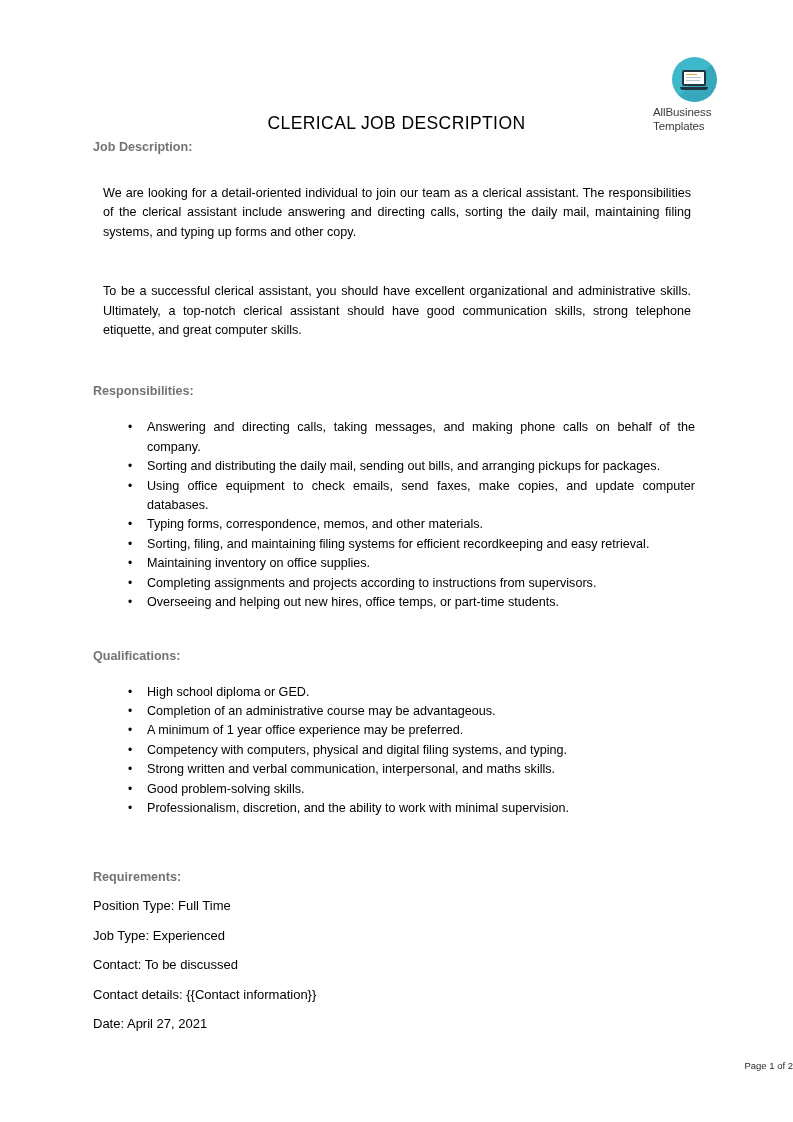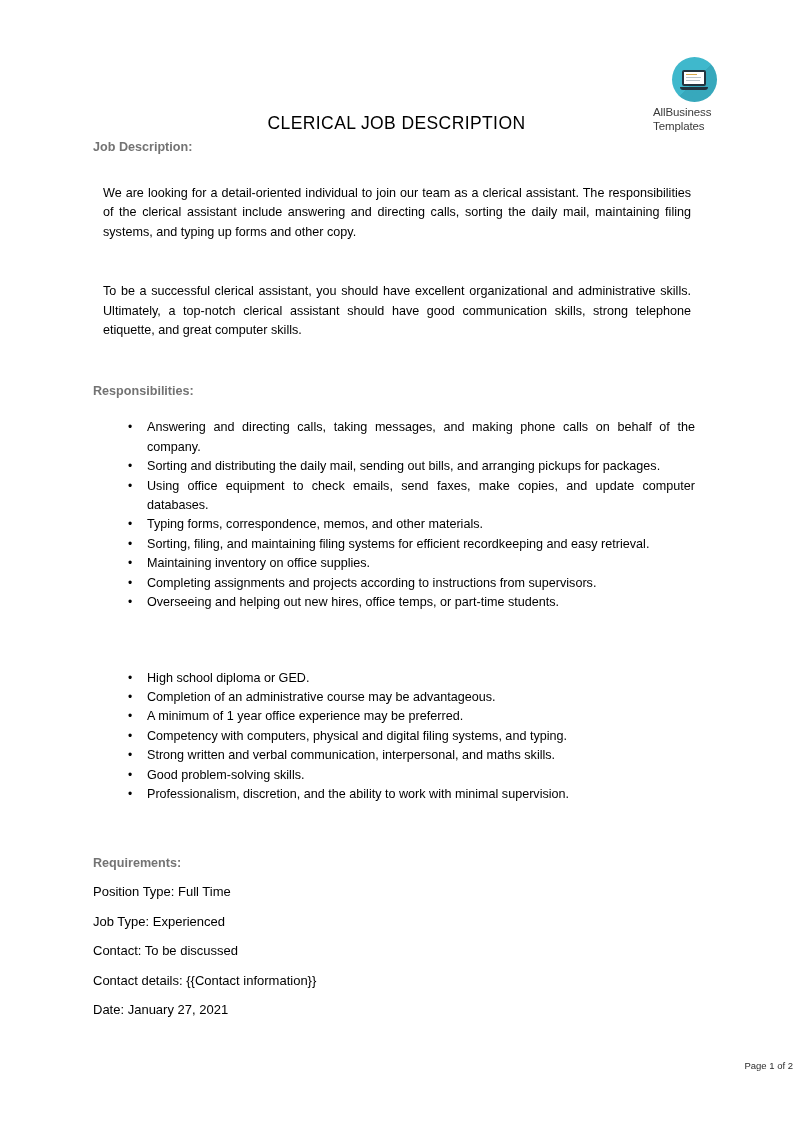--- a/index.html
+++ b/index.html
@@ -223,20 +223,21 @@
       <li class="just">Using office equipment to check emails, send faxes, make copies, and update computer databases.</li>
       <li>Typing forms, correspondence, memos, and other materials.</li>
       <li>Sorting, filing, and maintaining filing systems for efficient recordkeeping and easy retrieval.</li>
       <li>Maintaining inventory on office supplies.</li>
       <li>Completing assignments and projects according to instructions from supervisors.</li>
       <li>Overseeing and helping out new hires, office temps, or part-time students.</li>
     </ul>
 
     <div class="sp-30"></div>
 
+    <div class="h-sec">Qualifications:</div>
     <div class="sp-14"></div>
     <ul class="bullets">
       <li>High school diploma or GED.</li>
       <li>Completion of an administrative course may be advantageous.</li>
       <li>A minimum of 1 year office experience may be preferred.</li>
       <li>Competency with computers, physical and digital filing systems, and typing.</li>
       <li>Strong written and verbal communication, interpersonal, and maths skills.</li>
       <li>Good problem-solving skills.</li>
       <li>Professionalism, discretion, and the ability to work with minimal supervision.</li>
     </ul>
@@ -247,19 +248,19 @@
     <div class="h-sec">Requirements:</div>
     <div class="sp-12"></div>
     <p class="req-line">Position Type: Full Time</p>
     <div class="sp-10"></div>
     <p class="req-line">Job Type: Experienced</p>
     <div class="sp-10"></div>
     <p class="req-line">Contact: To be discussed</p>
     <div class="sp-10"></div>
     <p class="req-line">Contact details: {{Contact information}}</p>
     <div class="sp-10"></div>
-    <p class="req-line">Date:  January 27, 2021</p>
+    <p class="req-line">Date:  April 27, 2021</p>
 
   </div>
 
   <div class="footer">Page 1 of 2</div>
 
 </div>
 
 </body></html>

